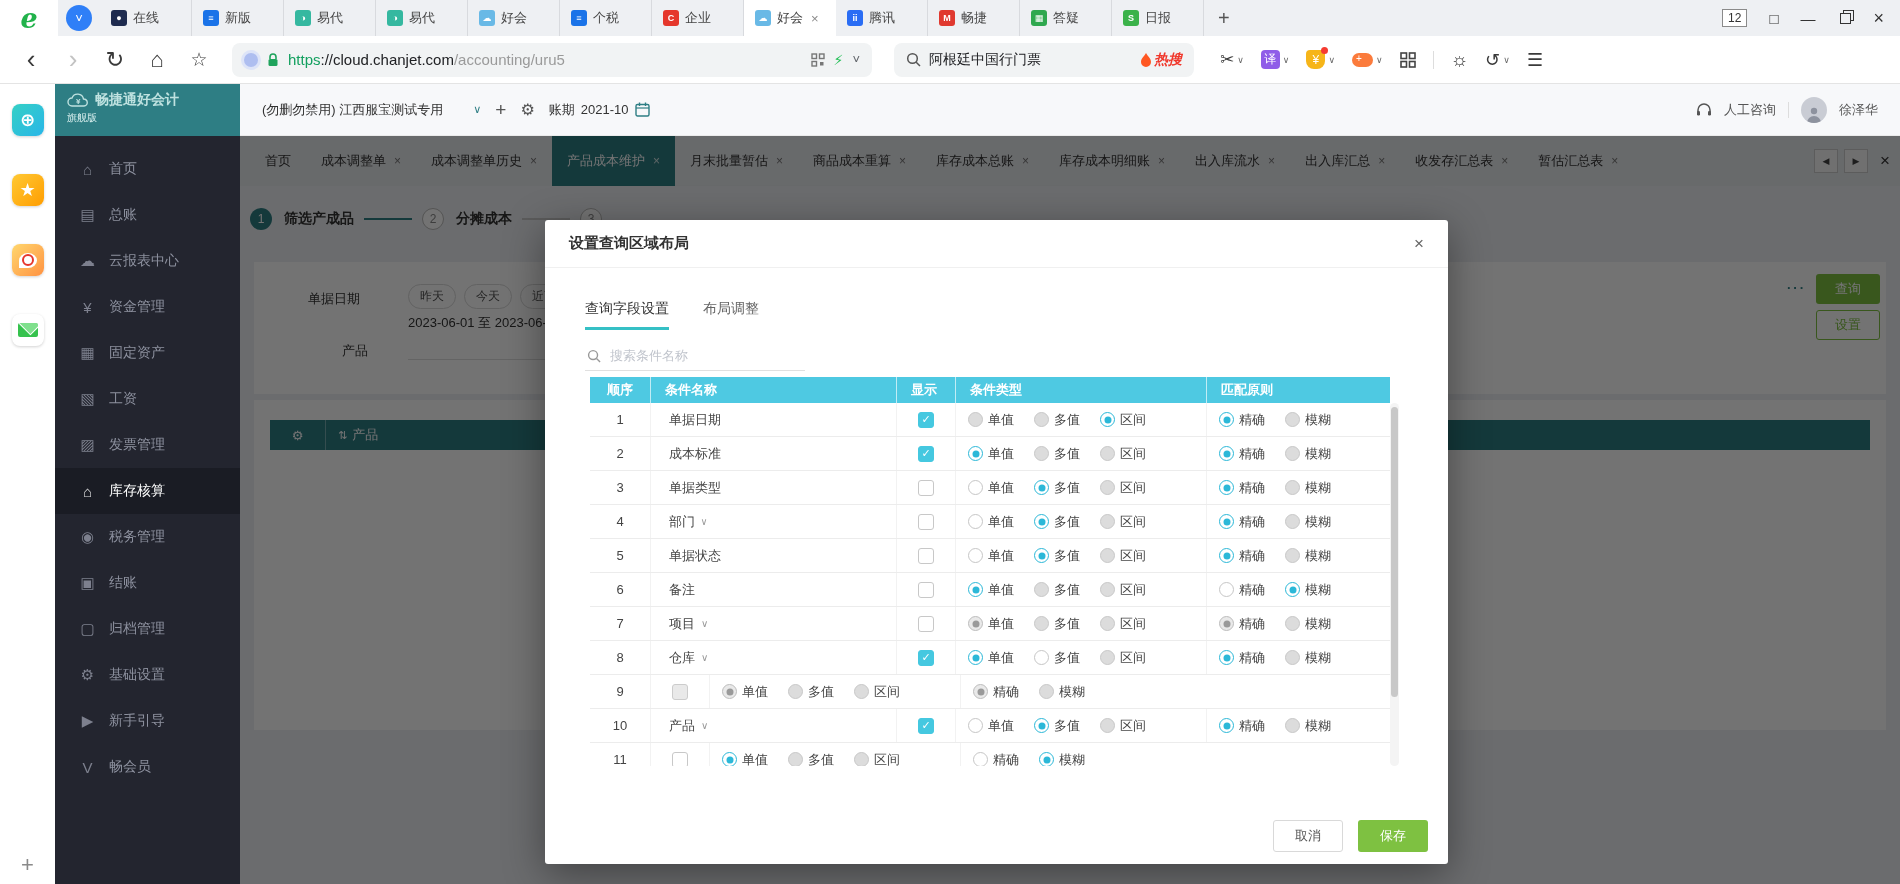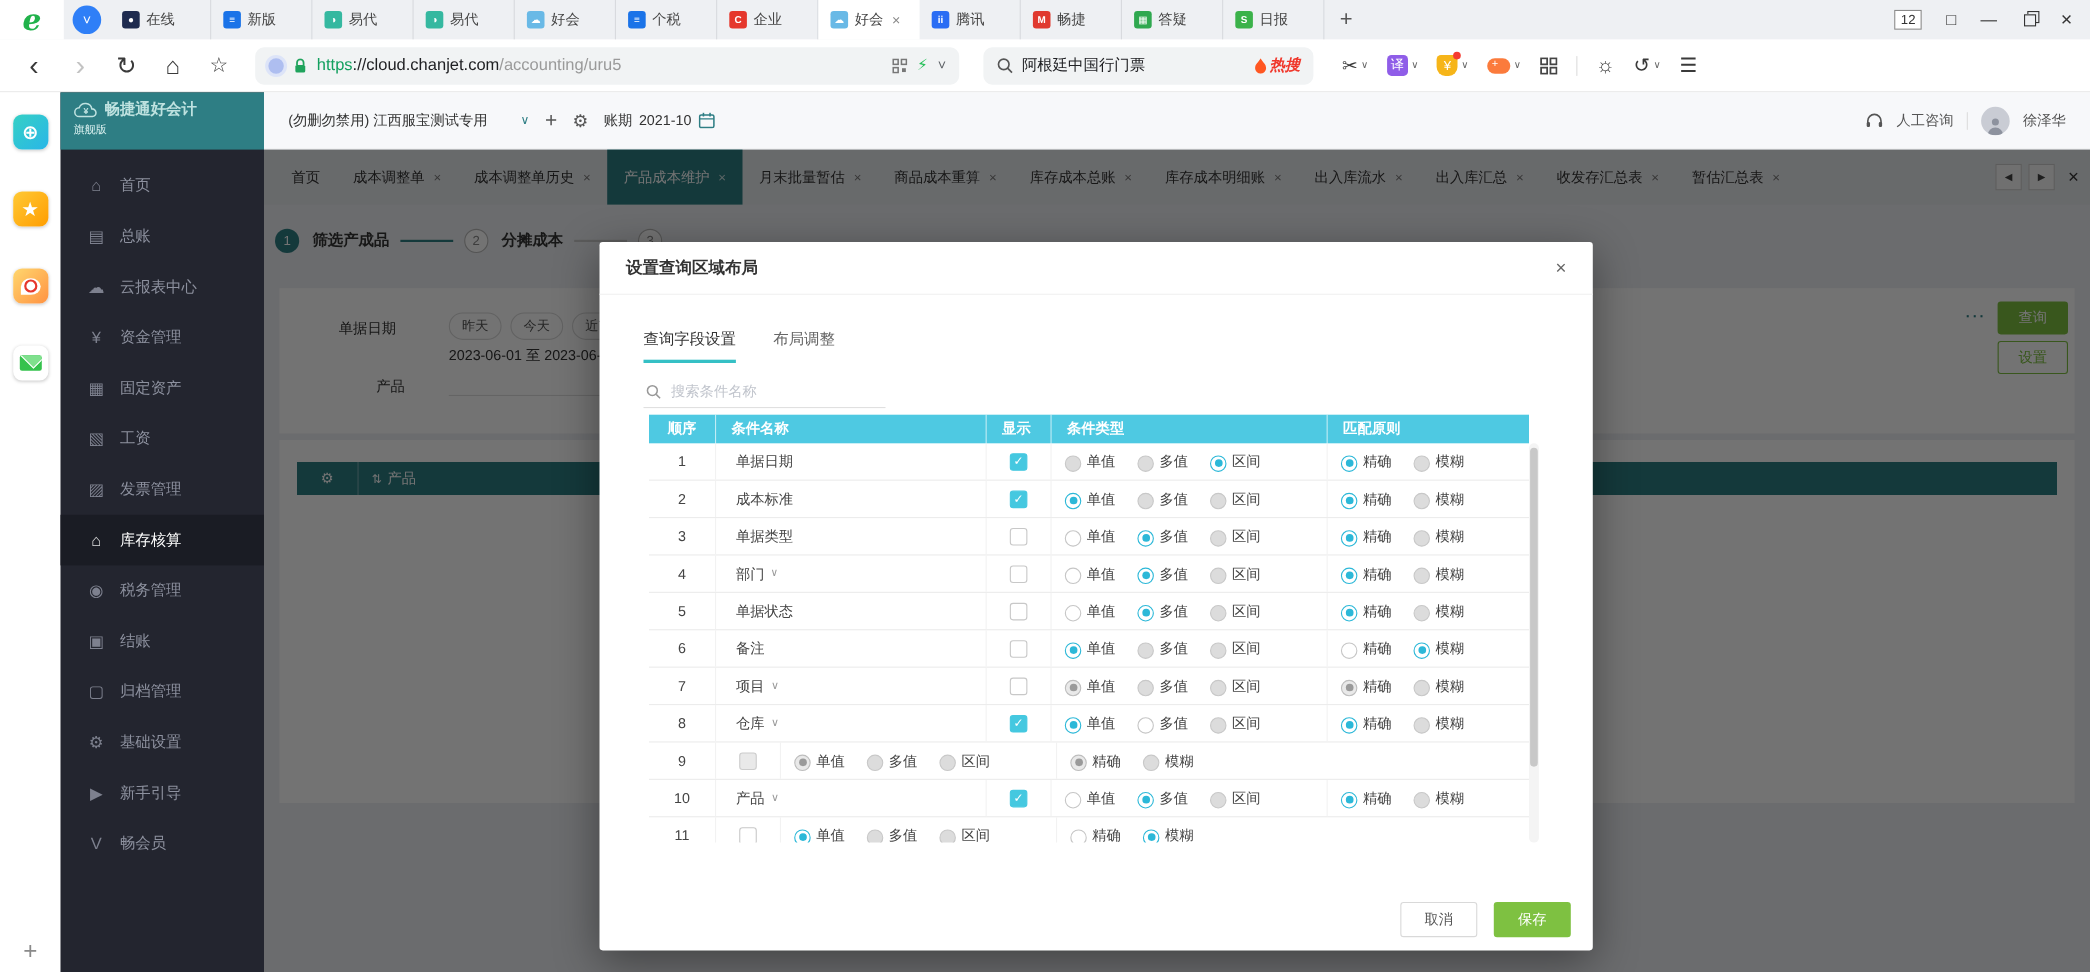--- a/index.html
+++ b/index.html
@@ -134,21 +134,21 @@
 .mt-hcell:last-child { border-right:none; }
 .mt-body { height:363px; overflow:hidden; }
 .mt-row { display:flex; height:34px; border-bottom:1px solid #ececec; align-items:stretch; font-size:13px; color:#444; }
 .mt-cell { display:flex; align-items:center; border-right:1px solid #f2f2f2; }
 .mt-cell:last-child { border-right:none; }
 .c-order { justify-content:center; }
 .c-name { padding-left:18px; gap:6px; }
 .name-dd { color:#999; font-size:10px; }
 .c-show { justify-content:center; }
 .c-type, .c-match { padding-left:12px; gap:20px; }
-.ropt { display:flex; align-items:flex-end; gap:5px; }
+.ropt { display:flex; align-items:center; gap:5px; }
 .radio { width:15px; height:15px; border-radius:50%; flex:none; position:relative; }
 .radio.r-sel { background:#fff; border:1.5px solid #2cb8d8; }
 .radio.r-sel::after { content:""; position:absolute; left:50%; top:50%; transform:translate(-50%,-50%); width:7px; height:7px; border-radius:50%; background:#2cb8d8; }
 .radio.r-off { background:#fff; border:1px solid #c6c6c6; }
 .radio.r-gray { background:#dcdcdc; border:1px solid #c8c8c8; }
 .radio.r-dsel { background:#e9e9e9; border:1px solid #bdbdbd; }
 .radio.r-dsel::after { content:""; position:absolute; left:50%; top:50%; transform:translate(-50%,-50%); width:7px; height:7px; border-radius:50%; background:#9a9a9a; }
 .cb { width:16px; height:16px; border-radius:3px; display:flex; align-items:center; justify-content:center; font-size:11px; color:#fff; }
 .cb-on { background:#45c8e0; border:1px solid #45c8e0; }
 .cb-off { background:#fff; border:1px solid #c8c8c8; }

